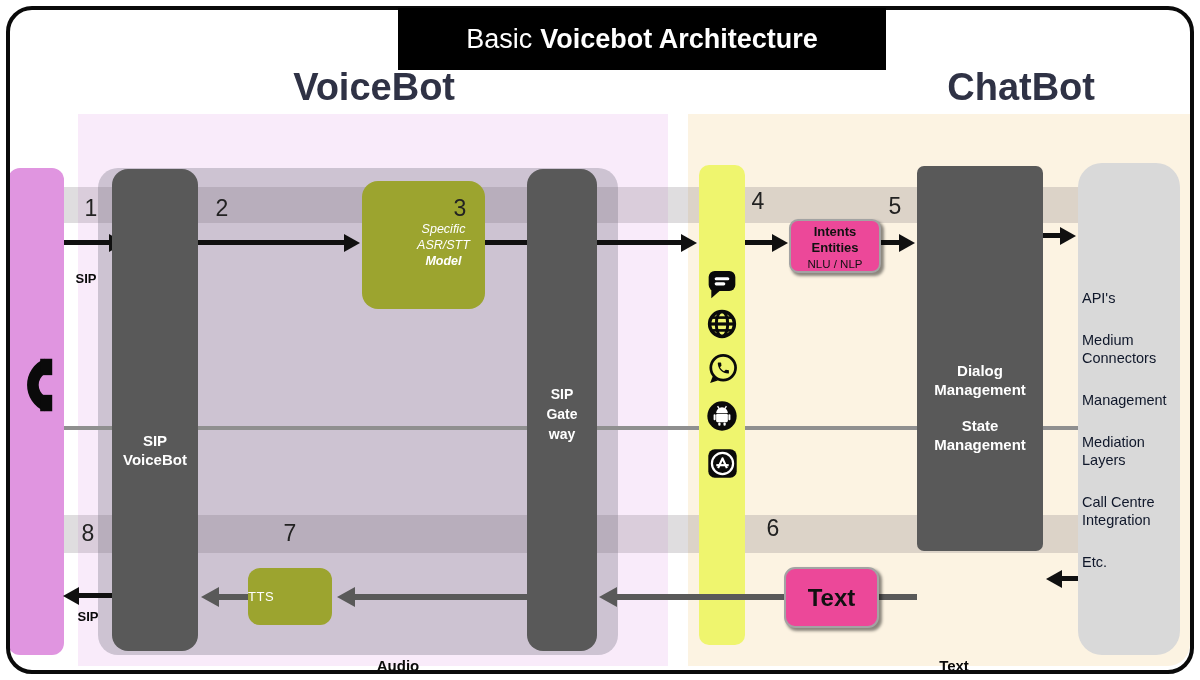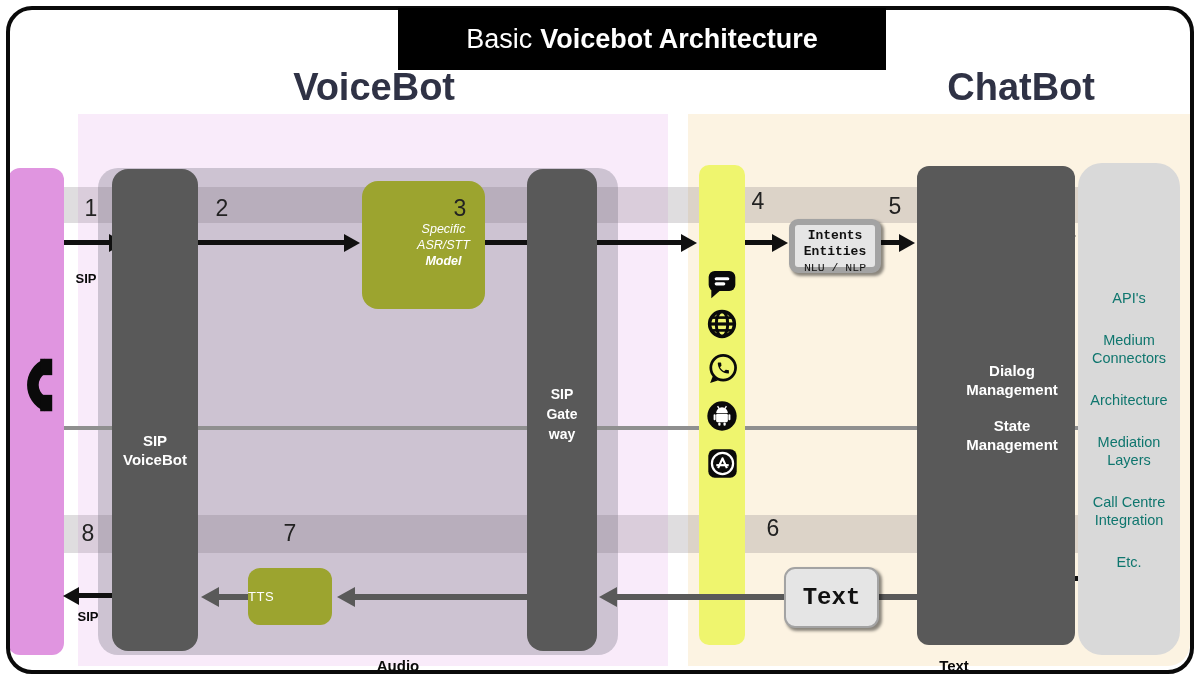--- a/index.html
+++ b/index.html
@@ -32,40 +32,40 @@
         border-top:9px solid transparent;border-bottom:9px solid transparent;border-left:16px solid #101010;}
   .arrow.left::before{content:"";position:absolute;left:-15px;top:50%;transform:translateY(-50%);
         border-top:9px solid transparent;border-bottom:9px solid transparent;border-right:16px solid #101010;}
   .arrow.gray{background:var(--dark);height:6px;}
   .arrow.gray.left::before{border-right-color:var(--dark);border-top-width:10px;border-bottom-width:10px;border-right-width:18px;}
 
   
   .darkbar{background:var(--dark);border-radius:16px;z-index:8;color:#fff;font-weight:bold;text-align:center;}
   .bar-sipgw{left:112px;top:169px;width:86px;height:482px;}
   .bar-sipgw2{left:527px;top:169px;width:70px;height:482px;}
-  .bar-dialog{left:917px;top:166px;width:126px;height:479px;border-radius:12px;padding-left:32px;}
+  .bar-dialog{left:917px;top:166px;width:126px;height:385px;border-radius:7px;}
   .right-bar{left:1078px;top:163px;width:102px;height:492px;background:var(--light_gray);border-radius:24px;z-index:8;
              display:flex;flex-direction:column;align-items:center;gap:24px;padding-top:126px;box-sizing:border-box;}
-  .right-bar .item{font-size:14.5px;line-height:18px;color:#0f766e;text-align:center;width:94px;}
+  .right-bar .item{font-size:14.5px;line-height:18px;color:#0f172a;text-align:left;width:94px;}
 
   .bar-sipgw .txt{padding-top:262px;font-size:15px;line-height:19px;}
   .bar-sipgw2 .txt{padding-top:215px;font-size:14px;line-height:20px;}
   .bar-dialog .txt{padding-top:196px;font-size:15px;line-height:18.5px;}
   .bar-dialog .txt .blk2{margin-top:18px;}
 
   
   .olive{background:var(--olive);color:#fff;text-align:center;z-index:9;}
   .asr-box{left:362px;top:181px;width:83px;height:128px;border-radius:16px;display:flex;flex-direction:column;
            justify-content:center;font-style:italic;font-size:12.5px;line-height:16px;padding-left:40px;}
   .asr-box .b{font-weight:bold;}
   .tts-box{left:248px;top:568px;width:84px;height:57px;border-radius:12px;display:flex;align-items:center;
            justify-content:flex-start;font-size:13px;letter-spacing:0.5px;}
 
   
-  .callout{background:#e5e5e5;border:6px solid #a3a3a3;z-index:10;box-shadow:2.5px 2.5px 3px rgba(0,0,0,0.45);font-family:Liberation Mono, monospace;}
+  .callout{background:#ec4899;border:2px solid #a3a3a3;z-index:10;box-shadow:2.5px 2.5px 3px rgba(0,0,0,0.45);}
   .intents-box{left:789px;top:219px;width:92px;height:54px;border-radius:9px;text-align:center;padding-top:3px;box-sizing:border-box;}
   .intents-box .l1,.intents-box .l2{font-weight:bold;font-size:13px;line-height:16px;color:#111;}
   .intents-box .l3{font-size:11.5px;line-height:16px;color:#111;}
   .textmsg-box{left:784px;top:567px;width:91px;height:57px;border-radius:11px;border-width:2.5px;
                display:flex;align-items:center;justify-content:center;font-weight:bold;font-size:24px;color:#111;}
 
   
   .stepnum{z-index:12;font-size:23px;color:#222;width:30px;text-align:center;}
   .siplabel{z-index:12;font-weight:bold;font-size:13px;color:#0a0a0a;width:44px;text-align:center;}
   .botlabel{z-index:12;font-weight:bold;font-size:15px;color:#0a0a0a;width:90px;text-align:center;}
@@ -171,21 +171,21 @@
   <div class="abs darkbar bar-dialog">
     <div class="txt">
       <div class="blk1">Dialog Management</div>
       <div class="blk2">State Management</div>
     </div>
   </div>
 
   <div class="abs right-bar">
     <div class="item">API's</div>
     <div class="item">Medium Connectors</div>
-    <div class="item">Architecture</div>
+    <div class="item">Management</div>
     <div class="item">Mediation Layers</div>
     <div class="item">Call Centre Integration</div>
     <div class="item">Etc.</div>
   </div>
 
   <div class="abs olive asr-box">
     <div>Specific</div>
     <div>ASR/STT</div>
     <div class="b">Model</div>
   </div>

